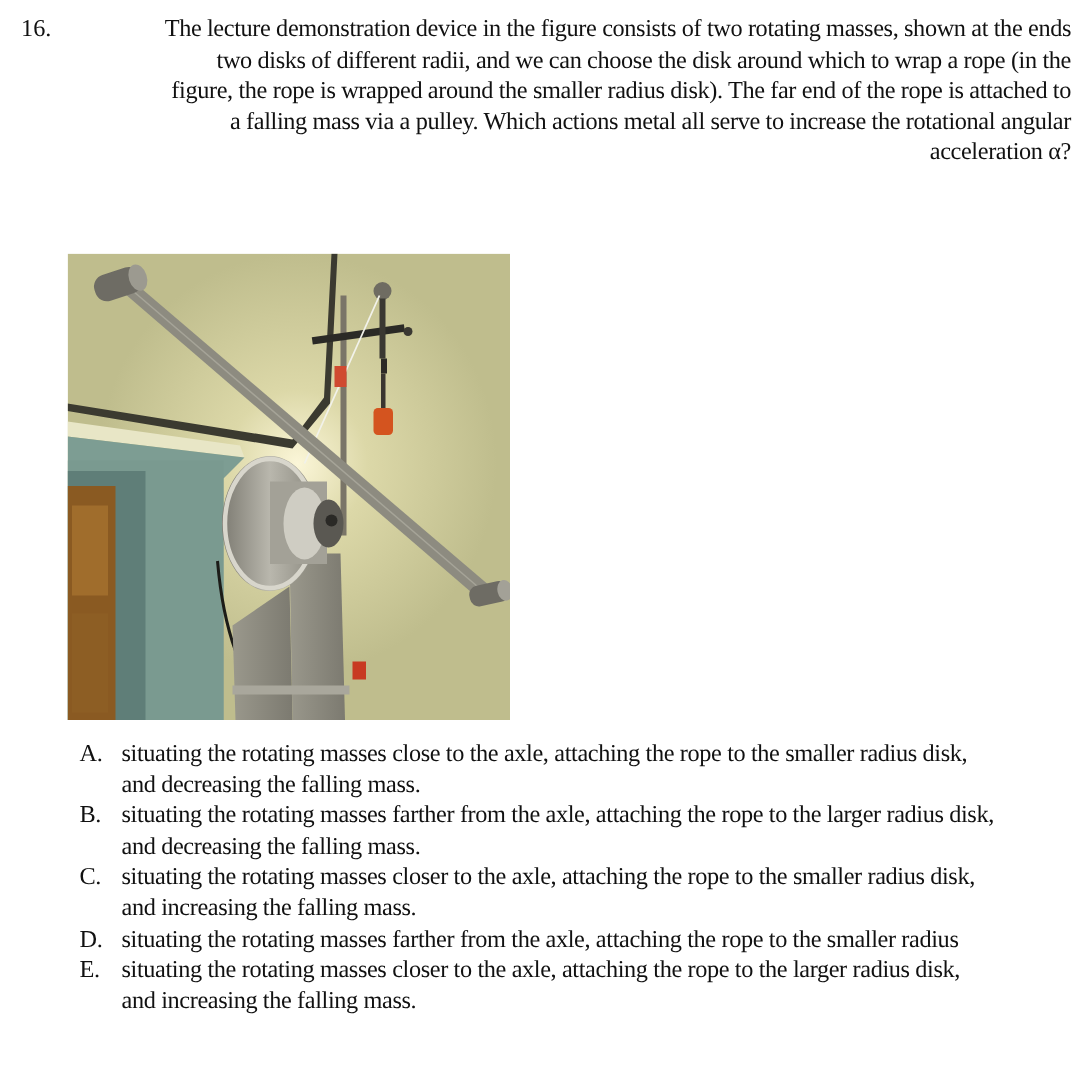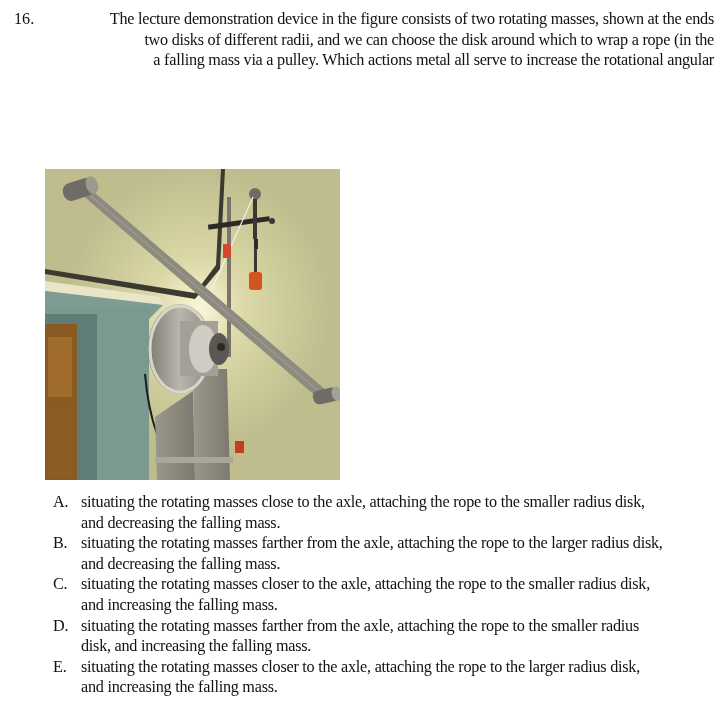--- a/index.html
+++ b/index.html
@@ -30,21 +30,23 @@
   .choice .line { display: block; white-space: nowrap; }
 </style>
 </head>
 <body>
 
 <div class="question">
   <span class="qnum">16.</span>
   <div class="qbody">
     <span class="line">The lecture demonstration device in the figure consists of two rotating masses, shown at the ends</span>
     <span class="line">two disks of different radii, and we can choose the disk around which to wrap a rope (in the</span>
+    <span class="line">figure, the rope is wrapped around the smaller radius disk).  The far end of the rope is attached to</span>
     <span class="line"><span>a falling mass via a pulley.  Which actions metal </span><span class="underline">all</span><span> serve to increase the rotational angular</span></span>
+    <span class="line">acceleration α?</span>
   </div>
 </div>
 
 <div class="figure" title="Photo of rotating rod apparatus with two end masses, axle disks, pulley and hanging orange mass">
   <svg width="295" height="311" viewBox="0 0 295 311" xmlns="http://www.w3.org/2000/svg">
     <defs>
       <radialGradient id="glow" cx="0.52" cy="0.45" r="0.45">
         <stop offset="0" stop-color="#fbf6d8"></stop>
         <stop offset="0.35" stop-color="#dcd8a8"></stop>
         <stop offset="1" stop-color="#bfbd8d"></stop>
@@ -132,20 +134,19 @@
     <span class="line">and decreasing the falling mass.</span>
   </div>
   <div class="choice">
     <span class="letter">C.</span>
     <span class="line">situating the rotating masses closer to the axle, attaching the rope to the smaller radius disk,</span>
     <span class="line">and increasing the falling mass.</span>
   </div>
   <div class="choice">
     <span class="letter">D.</span>
     <span class="line">situating the rotating masses farther from the axle, attaching the rope to the smaller radius</span>
-    <span class="line">disk, and increasing the falling mass.</span>
   </div>
   <div class="choice">
     <span class="letter">E.</span>
     <span class="line">situating the rotating masses closer to the axle, attaching the rope to the larger radius disk,</span>
     <span class="line">and increasing the falling mass.</span>
   </div>
 </div>
 
 </body></html>

